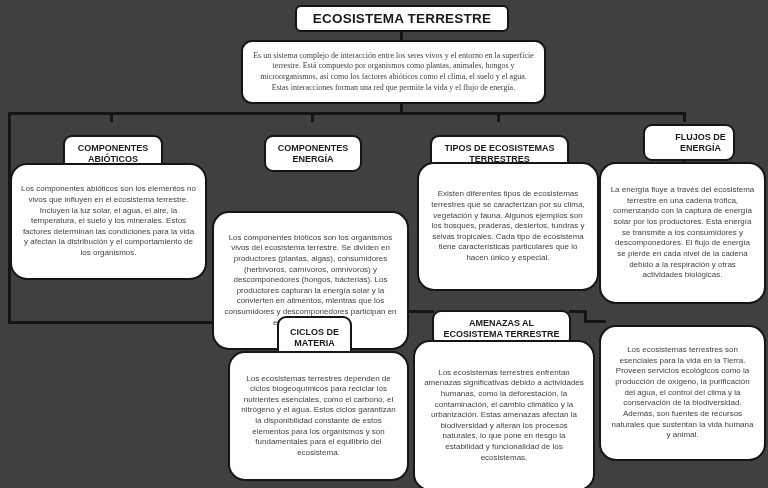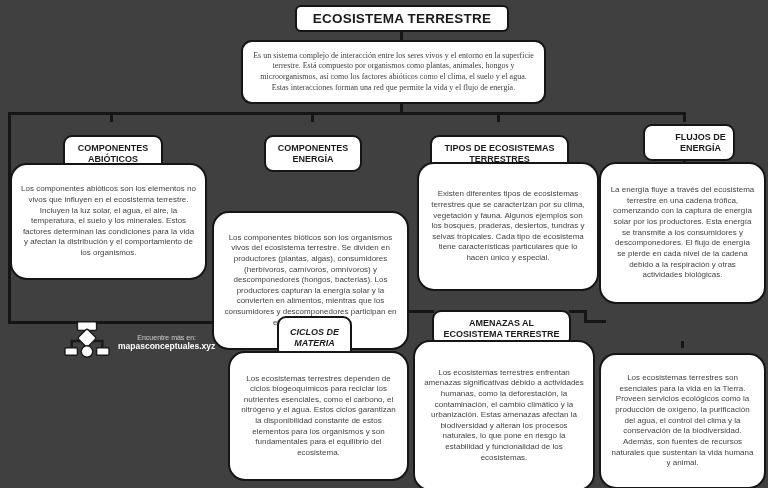--- a/index.html
+++ b/index.html
@@ -33,26 +33,26 @@
   
   #h0{left:63px;top:119px;width:100px;height:37px;}
   #h1{left:264px;top:119px;width:98px;height:37px;}
   #h2{left:430px;top:119px;width:139px;height:37px;}
   #h3{left:643px;top:108px;width:92px;height:37px;padding-left:28px;}
   #b0{left:10px;top:163px;width:197px;height:117px;}
   #b1{left:212px;top:163px;width:197px;height:139px;margin-top:48px;}
   #b2{left:417px;top:162px;width:182px;height:129px;}
   #b3{left:599px;top:162px;width:167px;height:142px;}
   
-  #h4{left:277px;top:300px;width:75px;height:43px;font-style:italic;}
+  #h4{left:277px;top:300px;width:75px;height:43px;}
   #h5{left:432px;top:294px;width:139px;height:37px;}
   #h6{left:604px;top:305px;width:157px;height:39px;}
   #b4{left:228px;top:351px;width:181px;height:130px;}
   #b5{left:413px;top:340px;width:182px;height:151px;}
-  #b6{left:599px;top:353px;width:167px;height:136px;}
+  #b6{left:599px;top:325px;width:167px;height:136px;}
   
   .conn{position:absolute;background:#151515;z-index:1;}
   
   .watermark{position:absolute;left:64px;top:320px;display:flex;align-items:center;z-index:2;}
   .wm-text{margin-left:8px;text-align:center;}
   .wm-line1{font-size:7px;color:rgba(255,255,255,0.72);}
   .wm-line2{font-size:8.5px;color:#ffffff;font-weight:bold;}
 </style>
 </head>
 <body>
@@ -95,33 +95,14 @@
   <div class="box bdy" id="b2">Existen diferentes tipos de ecosistemas terrestres que se caracterizan por su clima, vegetación y fauna. Algunos ejemplos son los bosques, praderas, desiertos, tundras y selvas tropicales. Cada tipo de ecosistema tiene características particulares que lo hacen único y especial.</div>
   <div class="box bdy" id="b3">La energía fluye a través del ecosistema terrestre en una cadena trófica, comenzando con la captura de energía solar por los productores. Esta energía se transmite a los consumidores y descomponedores. El flujo de energía se pierde en cada nivel de la cadena debido a la respiración y otras actividades biológicas.</div>
 
   <div class="box hdr" id="h4">CICLOS DE MATERIA</div>
   <div class="box hdr" id="h5">AMENAZAS AL ECOSISTEMA TERRESTRE</div>
 
   <div class="box bdy" id="b4">Los ecosistemas terrestres dependen de ciclos biogeoquímicos para reciclar los nutrientes esenciales, como el carbono, el nitrógeno y el agua. Estos ciclos garantizan la disponibilidad constante de estos elementos para los organismos y son fundamentales para el equilibrio del ecosistema.</div>
   <div class="box bdy" id="b5">Los ecosistemas terrestres enfrentan amenazas significativas debido a actividades humanas, como la deforestación, la contaminación, el cambio climático y la urbanización. Estas amenazas afectan la biodiversidad y alteran los procesos naturales, lo que pone en riesgo la estabilidad y funcionalidad de los ecosistemas.</div>
   <div class="box bdy" id="b6">Los ecosistemas terrestres son esenciales para la vida en la Tierra. Proveen servicios ecológicos como la producción de oxígeno, la purificación del agua, el control del clima y la conservación de la biodiversidad. Además, son fuentes de recursos naturales que sustentan la vida humana y animal.</div>
 
-  <div class="watermark">
-    <span>
-      <svg width="46" height="40" viewBox="0 0 48 40">
-        <g stroke="#1a1a1a" stroke-width="2.6" fill="none">
-          <path d="M24 8 V26"></path>
-          <path d="M8 30 V21 H40 V30"></path>
-        </g>
-        <rect x="14" y="1" width="20" height="9" rx="1.5" fill="#ffffff" stroke="#1a1a1a" stroke-width="1.5"></rect>
-        <rect x="17" y="11" width="14" height="14" transform="rotate(45 24 18)" fill="#ffffff" stroke="#1a1a1a" stroke-width="1.5" rx="2"></rect>
-        <circle cx="24" cy="32" r="6" fill="#ffffff" stroke="#1a1a1a" stroke-width="1.5"></circle>
-        <rect x="1" y="28" width="13" height="8" rx="1.5" fill="#ffffff" stroke="#1a1a1a" stroke-width="1.5"></rect>
-        <rect x="34" y="28" width="13" height="8" rx="1.5" fill="#ffffff" stroke="#1a1a1a" stroke-width="1.5"></rect>
-      </svg>
-    </span>
-    <span class="wm-text">
-      <div class="wm-line1">Encuentre más en:</div>
-      <div class="wm-line2">mapasconceptuales.xyz</div>
-    </span>
-  </div>
 
 </div>
 
 </body></html>

